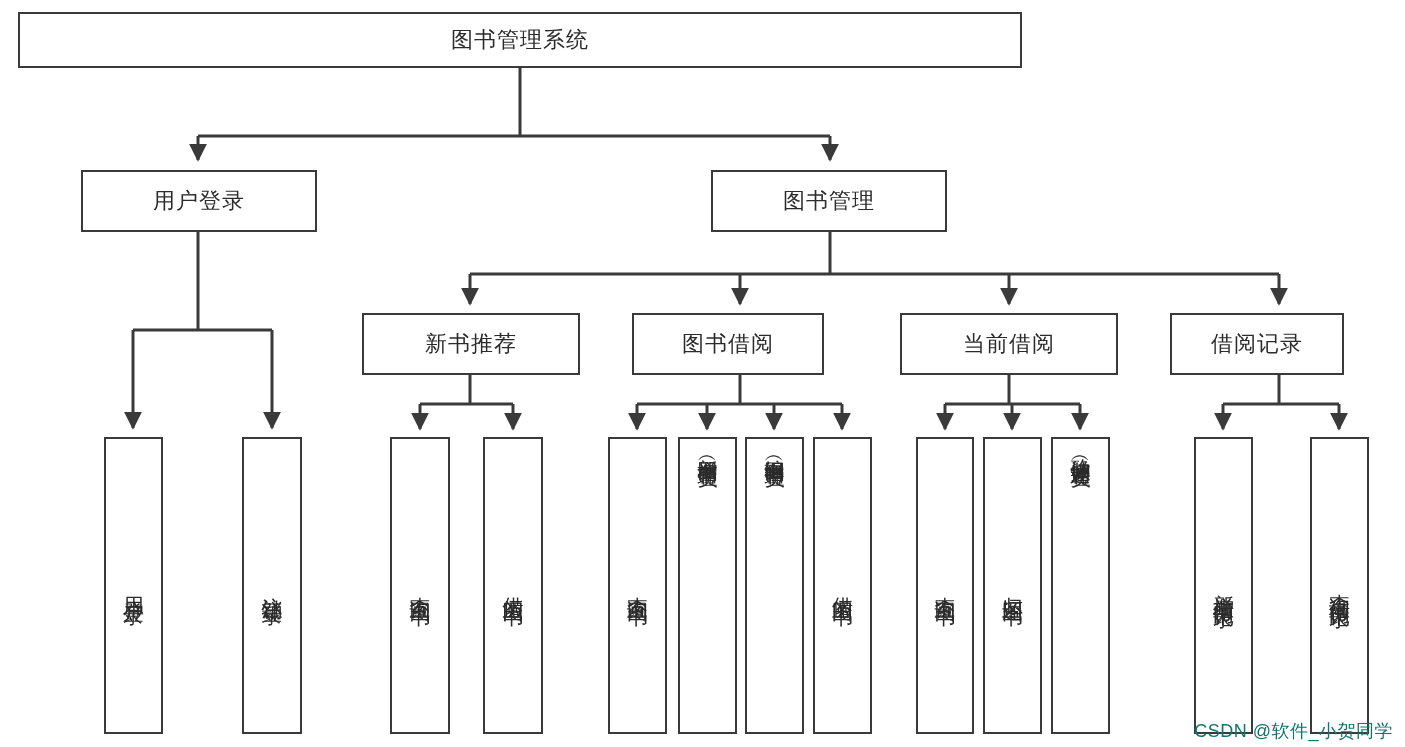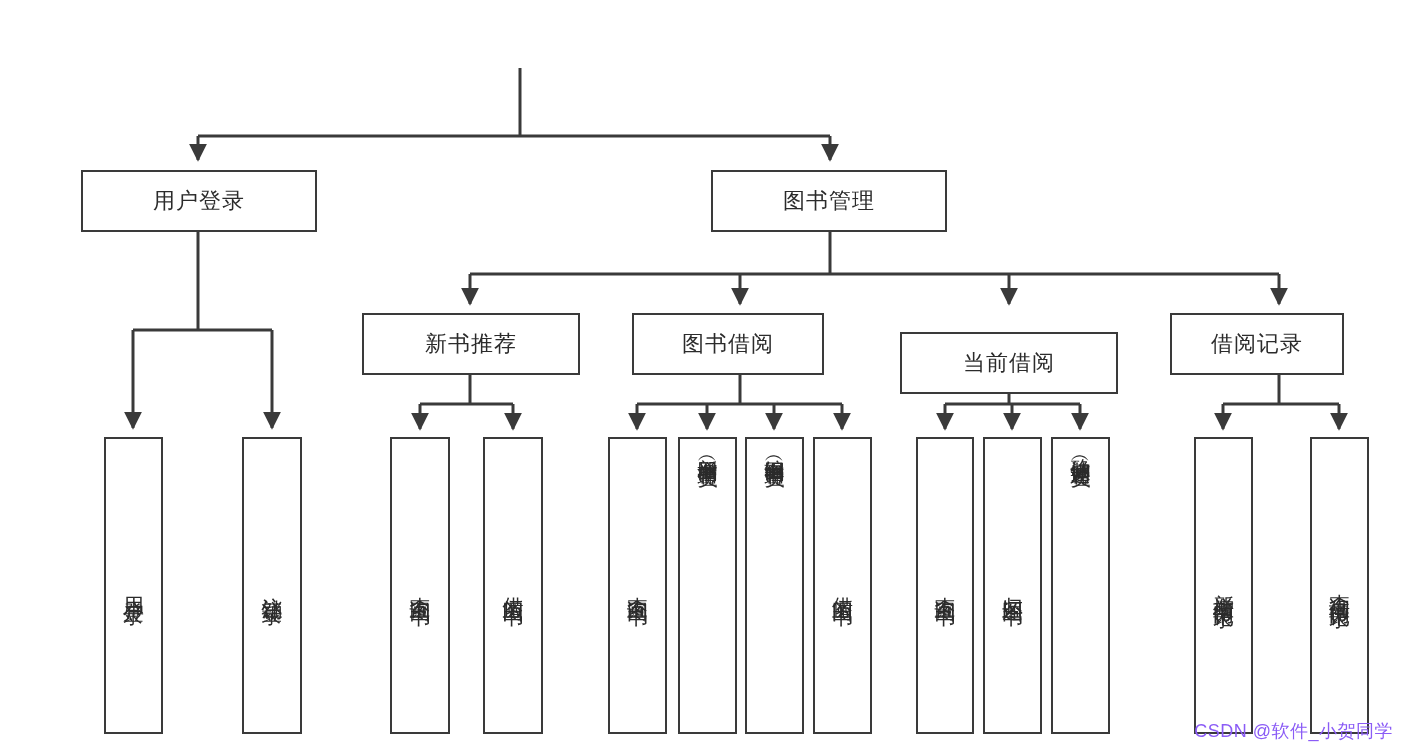--- a/index.html
+++ b/index.html
@@ -67,21 +67,21 @@
     top: 0;
     width: 1405px;
     height: 747px;
     pointer-events: none;
   }
   #watermark {
     position: absolute;
     right: 12px;
     bottom: 4px;
     font-size: 18px;
-    color: #8b5cf6;
+    color: #0f766e;
     letter-spacing: 0.5px;
     white-space: nowrap;
   }
 </style>
 </head>
 <body>
 
 <div id="diagram-root">
 
   <svg id="connectors" viewBox="0 0 1405 747" width="1405" height="747" xmlns="http://www.w3.org/2000/svg">
@@ -127,35 +127,38 @@
       <path d="M 1012 404 L 1012 429" marker-end="url(#arrow)"></path>
       <path d="M 1080 404 L 1080 429" marker-end="url(#arrow)"></path>
 
       <path d="M 1279 375 L 1279 404"></path>
       <path d="M 1223 404 L 1339 404"></path>
       <path d="M 1223 404 L 1223 429" marker-end="url(#arrow)"></path>
       <path d="M 1339 404 L 1339 429" marker-end="url(#arrow)"></path>
     </g>
   </svg>
 
+  <div class="node-box" style="left:18px; top:12px; width:1004px; height:56px;">
+    <div class="node-label-h">图书管理系统</div>
+  </div>
 
   <div class="node-box" style="left:81px; top:170px; width:236px; height:62px;">
     <div class="node-label-h">用户登录</div>
   </div>
   <div class="node-box" style="left:362px; top:313px; width:218px; height:62px;">
     <div class="node-label-h">新书推荐</div>
   </div>
 
   <div class="node-box" style="left:711px; top:170px; width:236px; height:62px;">
     <div class="node-label-h">图书管理</div>
   </div>
   <div class="node-box" style="left:632px; top:313px; width:192px; height:62px;">
     <div class="node-label-h">图书借阅</div>
   </div>
-  <div class="node-box" style="left:900px; top:332px; width:218px; height:62px;">
+  <div class="node-box" style="left:900px; top:313px; width:218px; height:62px;">
     <div class="node-label-h">当前借阅</div>
   </div>
   <div class="node-box" style="left:1170px; top:313px; width:174px; height:62px;">
     <div class="node-label-h">借阅记录</div>
   </div>
 
   <div class="node-box vertical" style="left:104px; top:437px; width:59px; height:297px;">
     <div class="node-label-v">用户登录</div>
   </div>
   <div class="node-box vertical" style="left:242px; top:437px; width:60px; height:297px;">

